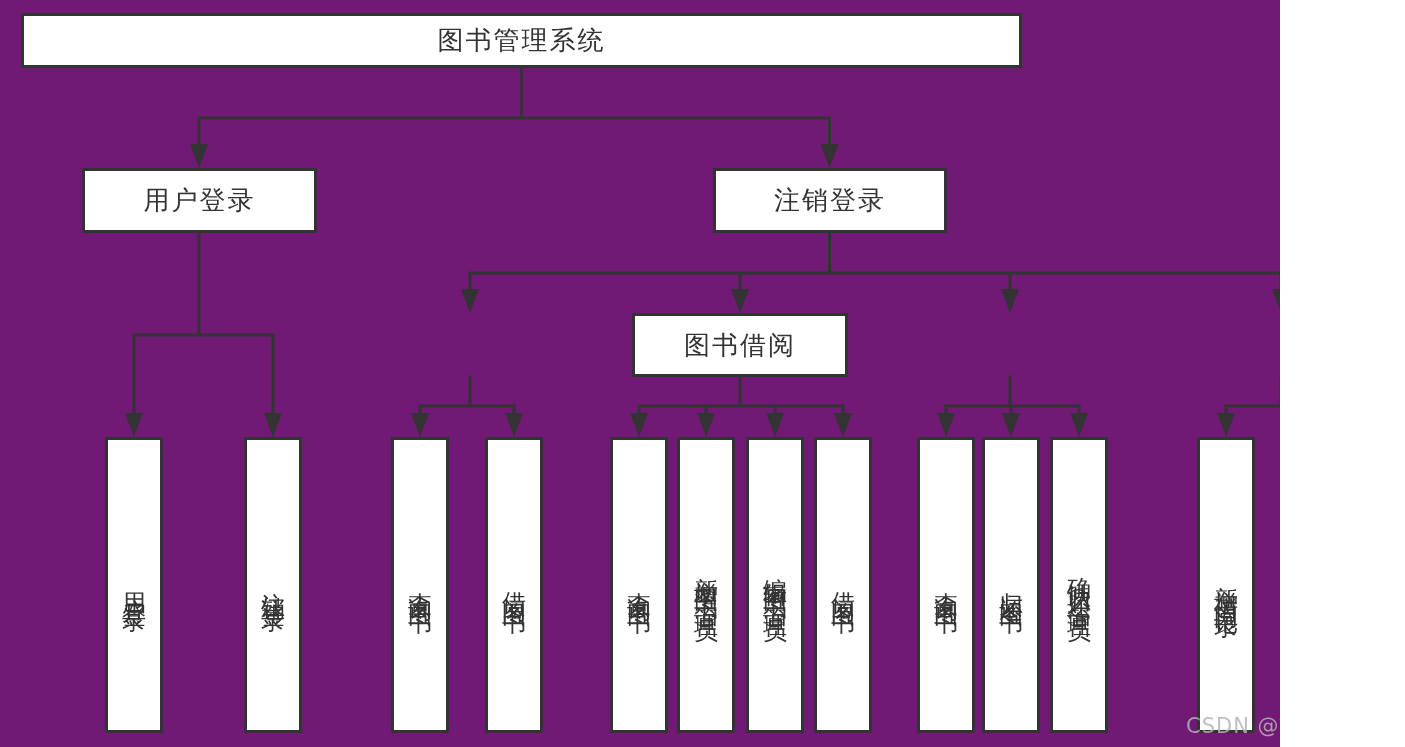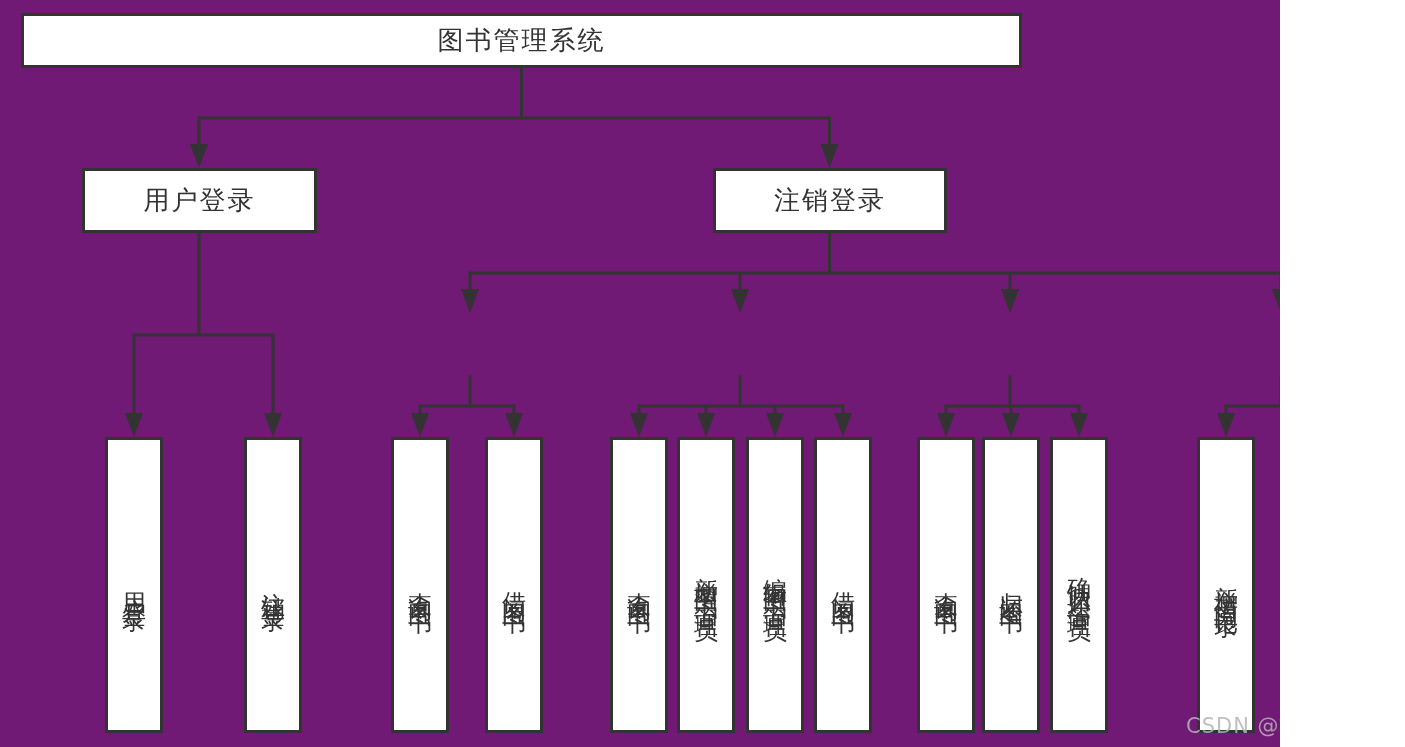--- a/index.html
+++ b/index.html
@@ -88,20 +88,21 @@
       <polygon points="1217,413 1235,413 1226,437"></polygon>
       <polygon points="1334,413 1352,413 1343,437"></polygon>
     </g>
   </svg>
 
   <div class="node h" style="left:21px; top:13px; width:1001px; height:55px">图书管理系统</div>
 
   <div class="node h" style="left:82px; top:168px; width:235px; height:65px">用户登录</div>
   <div class="node h" style="left:713px; top:168px; width:234px; height:65px">注销登录</div>
 
+  <div class="node h" style="left:632px; top:313px; width:216px; height:64px">图书借阅</div>
 
   <div class="node v" style="left:105px; top:437px; width:58px; height:296px">用户登录</div>
   <div class="node v" style="left:244px; top:437px; width:58px; height:296px">注销登录</div>
 
   <div class="node v" style="left:391px; top:437px; width:58px; height:296px">查询图书</div>
   <div class="node v" style="left:485px; top:437px; width:58px; height:296px">借阅图书</div>
 
   <div class="node v" style="left:610px; top:437px; width:58px; height:296px">查询图书</div>
   <div class="node v" style="left:677px; top:437px; width:58px; height:296px">新增图书（管理员）</div>
   <div class="node v" style="left:746px; top:437px; width:58px; height:296px">编辑图书（管理员）</div>

